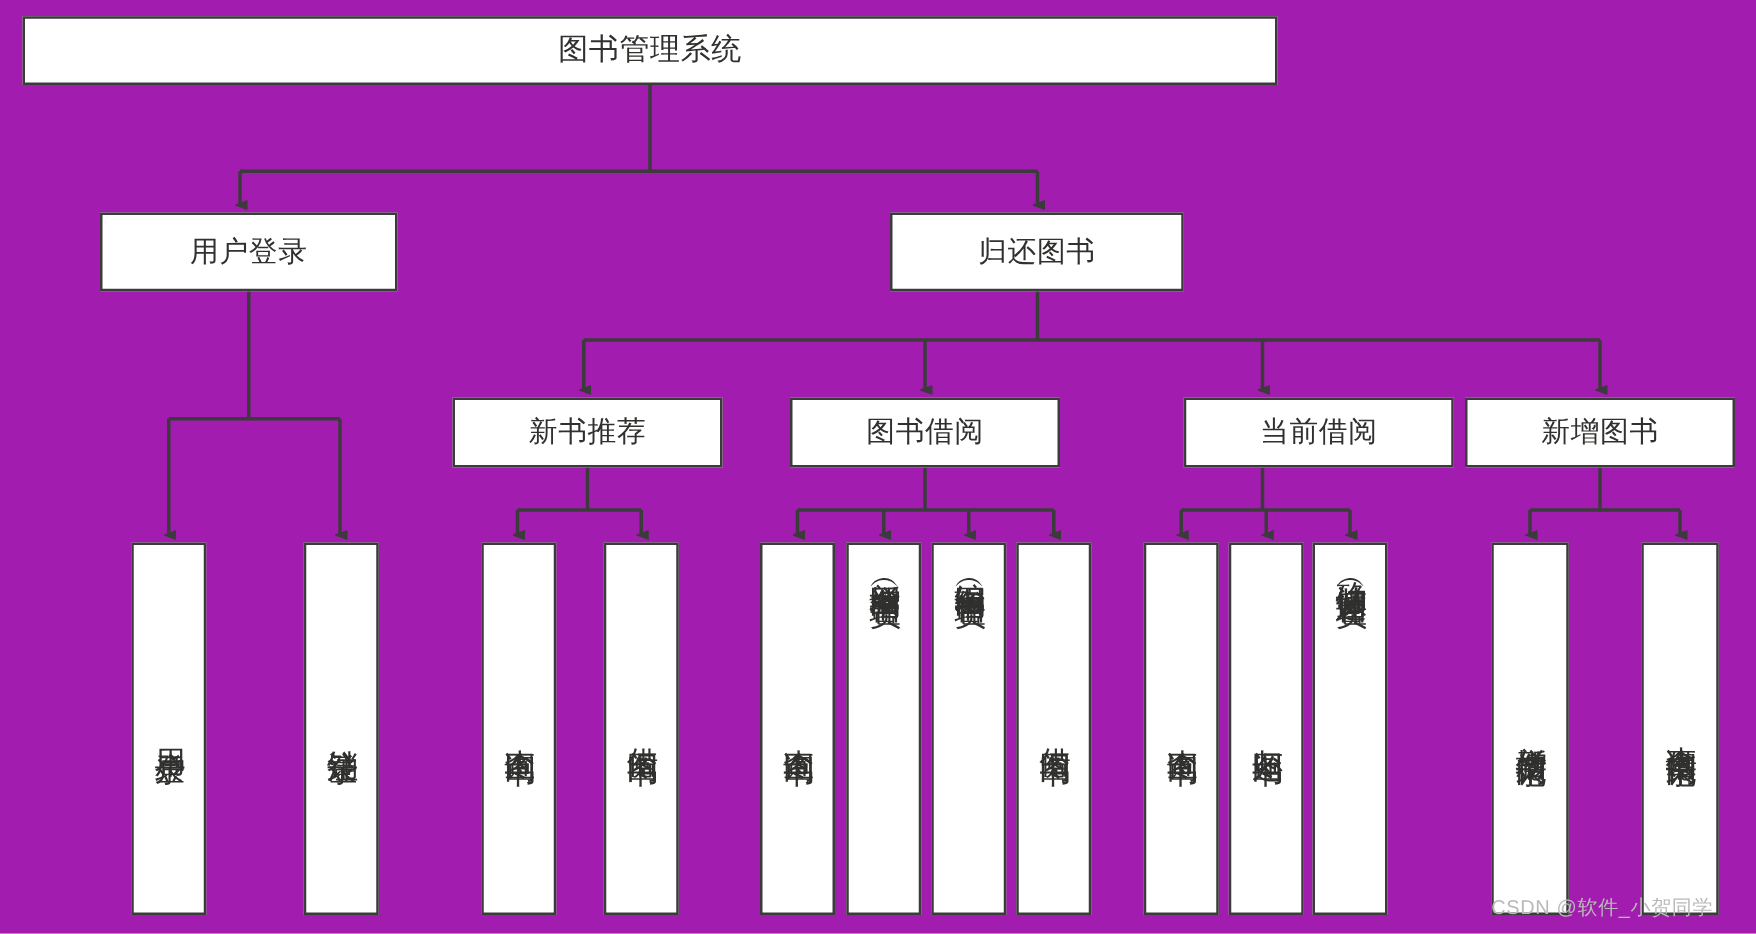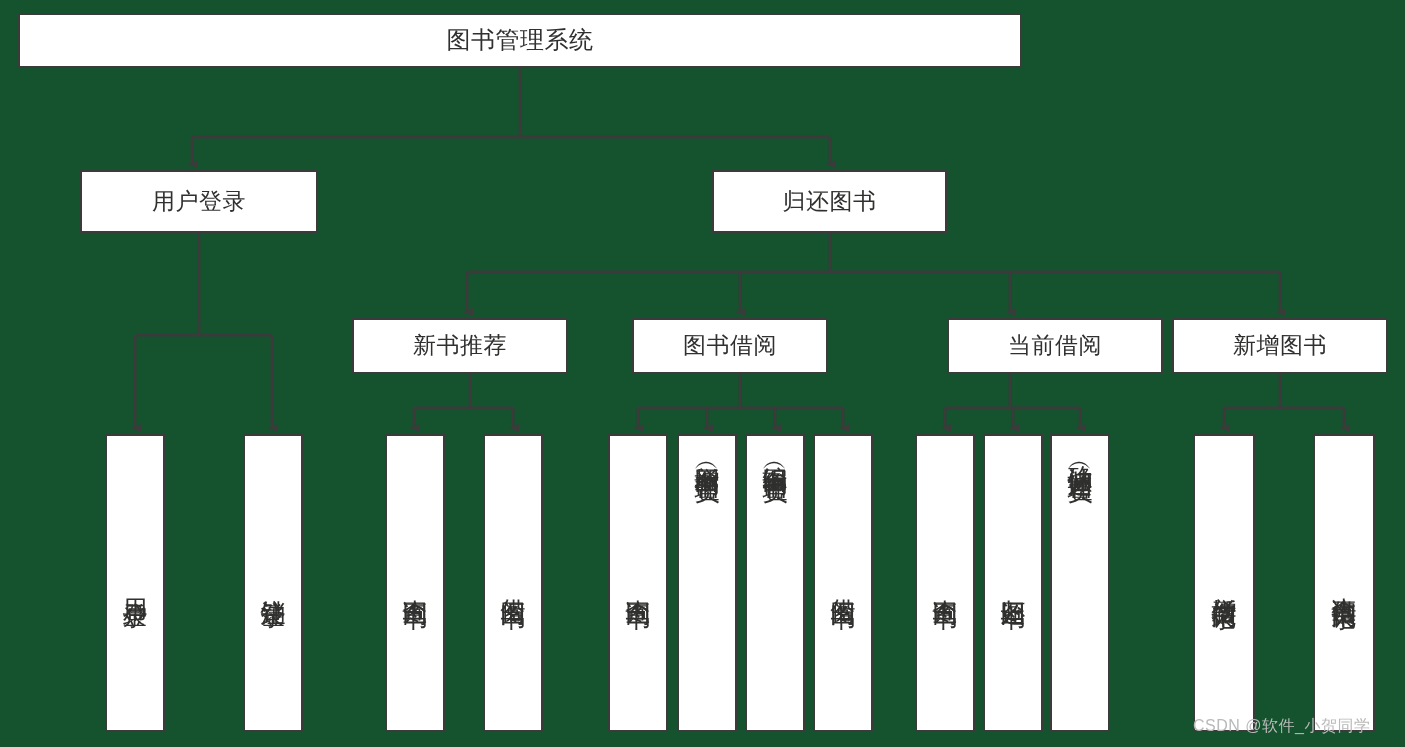--- a/index.html
+++ b/index.html
@@ -8,21 +8,21 @@
     padding: 0;
     background: #ffffff;
   }
   body {
     font-family: "Liberation Sans", "DejaVu Sans", sans-serif;
   }
   #diagram-canvas {
     position: relative;
     width: 1405px;
     height: 747px;
-    background: #14532d;
+    background: #a21caf;
     overflow: hidden;
   }
   #edge-layer {
     position: absolute;
     left: 0;
     top: 0;
     width: 1405px;
     height: 747px;
     pointer-events: none;
   }
@@ -140,24 +140,24 @@
     <span class="node-label">图书管理系统</span>
   </div>
 
   <div class="node horizontal" style="left:80px; top:170px; width:238px; height:63px;">
     <span class="node-label">用户登录</span>
   </div>
   <div class="node horizontal" style="left:712px; top:170px; width:235px; height:63px;">
     <span class="node-label">归还图书</span>
   </div>
 
-  <div class="node horizontal" style="left:352px; top:318px; width:216px; height:56px;">
+  <div class="node horizontal" style="left:362px; top:318px; width:216px; height:56px;">
     <span class="node-label">新书推荐</span>
   </div>
-  <div class="node horizontal" style="left:632px; top:318px; width:196px; height:56px;">
+  <div class="node horizontal" style="left:632px; top:318px; width:216px; height:56px;">
     <span class="node-label">图书借阅</span>
   </div>
   <div class="node horizontal" style="left:947px; top:318px; width:216px; height:56px;">
     <span class="node-label">当前借阅</span>
   </div>
   <div class="node horizontal" style="left:1172px; top:318px; width:216px; height:56px;">
     <span class="node-label">新增图书</span>
   </div>
 
   <div class="node vertical pad-mid" style="left:105px; top:434px; width:60px; height:298px;">

